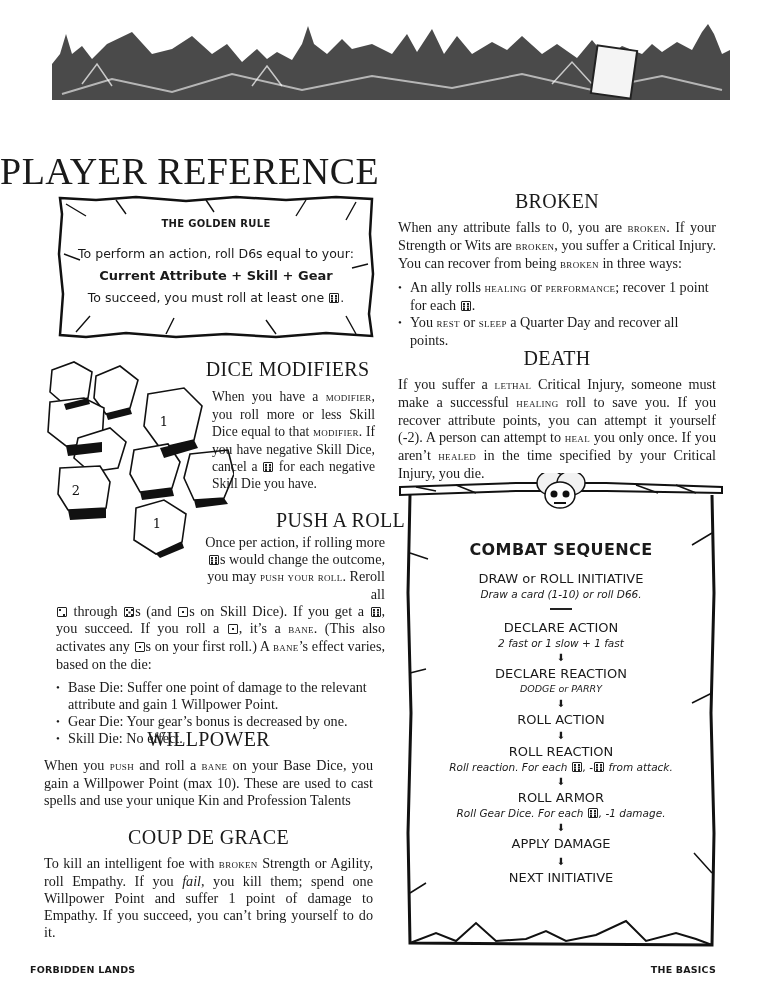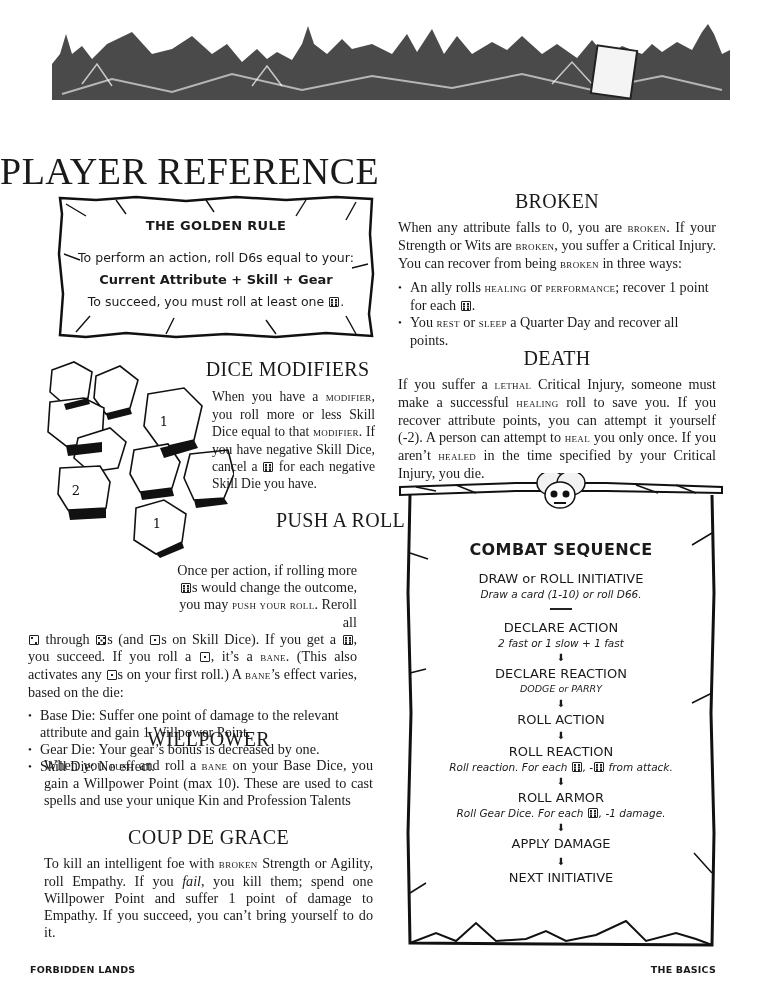--- a/index.html
+++ b/index.html
@@ -15,21 +15,21 @@
     position: absolute; left: 0; top: 124px; width: 772px; text-align: left;
     font-size: 38px; letter-spacing: 0.5px; font-weight: normal;
   }
   
   .golden {
     position: absolute; left: 56px; top: 194px; width: 320px; height: 146px;
   }
   .golden svg.frame { position: absolute; left: 0; top: 0; }
   .golden .inner { position: absolute; left: 0; top: 24px; width: 320px; text-align: center;
     font-family: "DejaVu Sans", "Liberation Sans", sans-serif; }
-  .golden .gtitle { font-weight: bold; font-size: 13px; letter-spacing: 0.3px; margin-bottom: 14px; }
+  .golden .gtitle { font-weight: bold; font-size: 10px; letter-spacing: 0.3px; margin-bottom: 14px; }
   .golden .gl { font-size: 12.5px; line-height: 22px; }
   .golden .gb { font-weight: bold; font-size: 13px; line-height: 22px; }
   
   .hdr { font-size: 20px; text-align: center; letter-spacing: 0.3px; }
   .body { font-size: 14.2px; line-height: 17px; text-align: justify; }
   .sc { font-variant: small-caps; font-size: 12.5px; letter-spacing: 0.3px; text-transform: lowercase; }
   .die { display: inline-block; width: 10px; height: 10px; border: 1px solid #222; border-radius: 1px; vertical-align: -1px; position: relative; box-sizing: border-box; margin: 0 1px; }
   .die.six::before { content: ""; position: absolute; left: 1px; top: 1px; width: 2px; height: 2px; background: #222;
     box-shadow: 4px 0 #222, 0 2.5px #222, 4px 2.5px #222, 0 5px #222, 4px 5px #222; }
   .die.one::before { content: ""; position: absolute; left: 3px; top: 3px; width: 2px; height: 2px; background: #222; }
@@ -38,21 +38,21 @@
   ul.bul { list-style: none; margin: 6px 0 0 0; padding: 0; }
   ul.bul li { position: relative; padding-left: 12px; font-size: 14.2px; line-height: 17px; }
   ul.bul li::before { content: "•"; position: absolute; left: 0; top: 0; font-size: 11px; }
 
   .broken { position: absolute; left: 398px; top: 190px; width: 318px; }
   .death { position: absolute; left: 398px; top: 347px; width: 318px; }
   .dicemod-hdr { position: absolute; left: 200px; top: 358px; width: 175px; }
   .dicemod-body { position: absolute; left: 212px; top: 388px; width: 163px; font-size: 13.6px; line-height: 17px; }
   .dice-art { position: absolute; left: 44px; top: 358px; width: 190px; height: 200px; }
   .push-hdr { position: absolute; left: 226px; top: 509px; width: 145px; margin-left: 42px; }
-  .push-body { position: absolute; left: 28px; top: 534px; width: 329px; margin-top: 28px; }
+  .push-body { position: absolute; left: 56px; top: 534px; width: 329px; }
   .willpower { position: absolute; left: 44px; top: 728px; width: 329px; }
   .coup { position: absolute; left: 44px; top: 826px; width: 329px; }
 
   
   .combat { position: absolute; left: 396px; top: 473px; width: 330px; height: 477px; }
   .combat svg.frame { position: absolute; left: 0; top: 0; }
   .combat .inner { position: absolute; left: 0; top: 46px; width: 330px; text-align: center;
     font-family: "DejaVu Sans", "Liberation Sans", sans-serif; }
   .ctitle { font-weight: bold; font-size: 16px; letter-spacing: 0.4px; margin-bottom: 12px; margin-top: 21px; }
   .step { font-size: 13px; line-height: 16px; }

